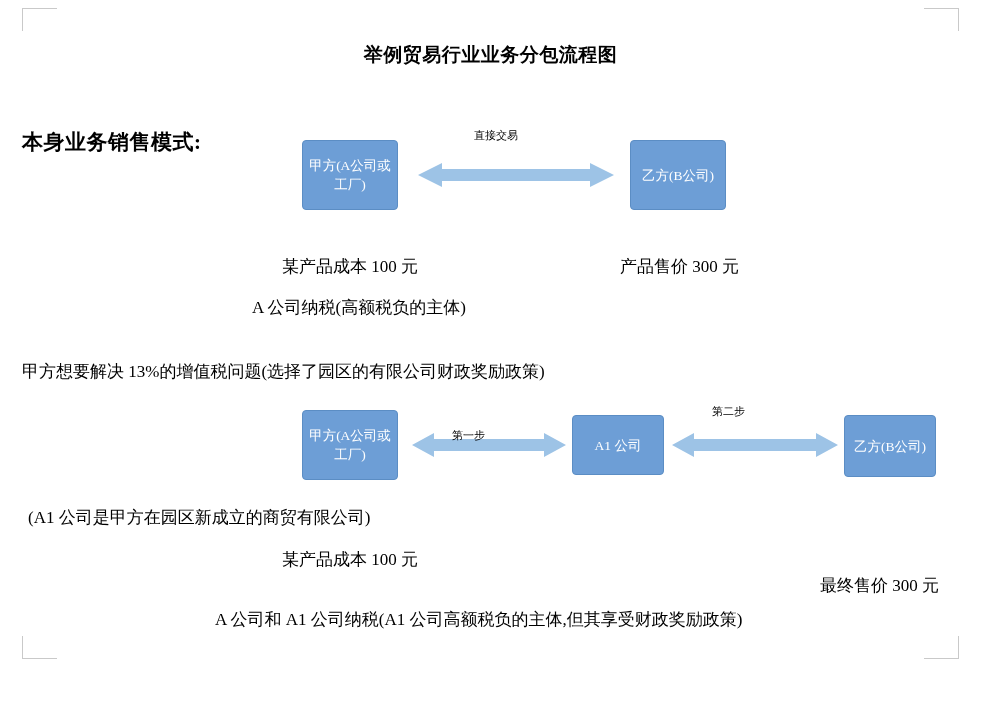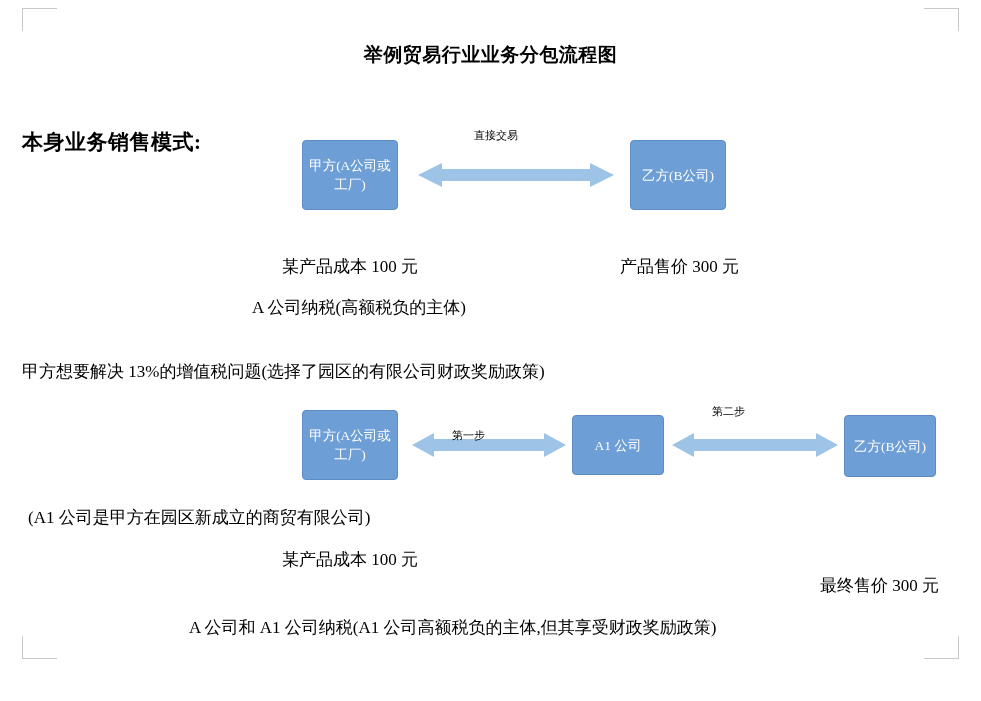--- a/index.html
+++ b/index.html
@@ -148,15 +148,15 @@
       <polygon points="0,13 22,1 22,7 144,7 144,1 166,13 144,25 144,19 22,19 22,25" fill="#9dc3e6"></polygon>
     </svg>
   </div>
   <div class="arrow-label" style="left:712px; top:404px;text-align:center;">第二步</div>
 
   <div class="text" style="left:28px; top:506px;">(A1 公司是甲方在园区新成立的商贸有限公司)</div>
 
   <div class="text" style="left:282px; top:548px;">某产品成本 100 元</div>
   <div class="text" style="left:820px; top:548px;margin-top:26px;">最终售价 300 元</div>
 
-  <div class="text" style="left:189px; top:608px;margin-top:8px;">A 公司和 A1 公司纳税(A1 公司高额税负的主体,但其享受财政奖励政策)</div>
+  <div class="text" style="left:215px; top:608px;">A 公司和 A1 公司纳税(A1 公司高额税负的主体,但其享受财政奖励政策)</div>
 
 </div>
 
 </body></html>

